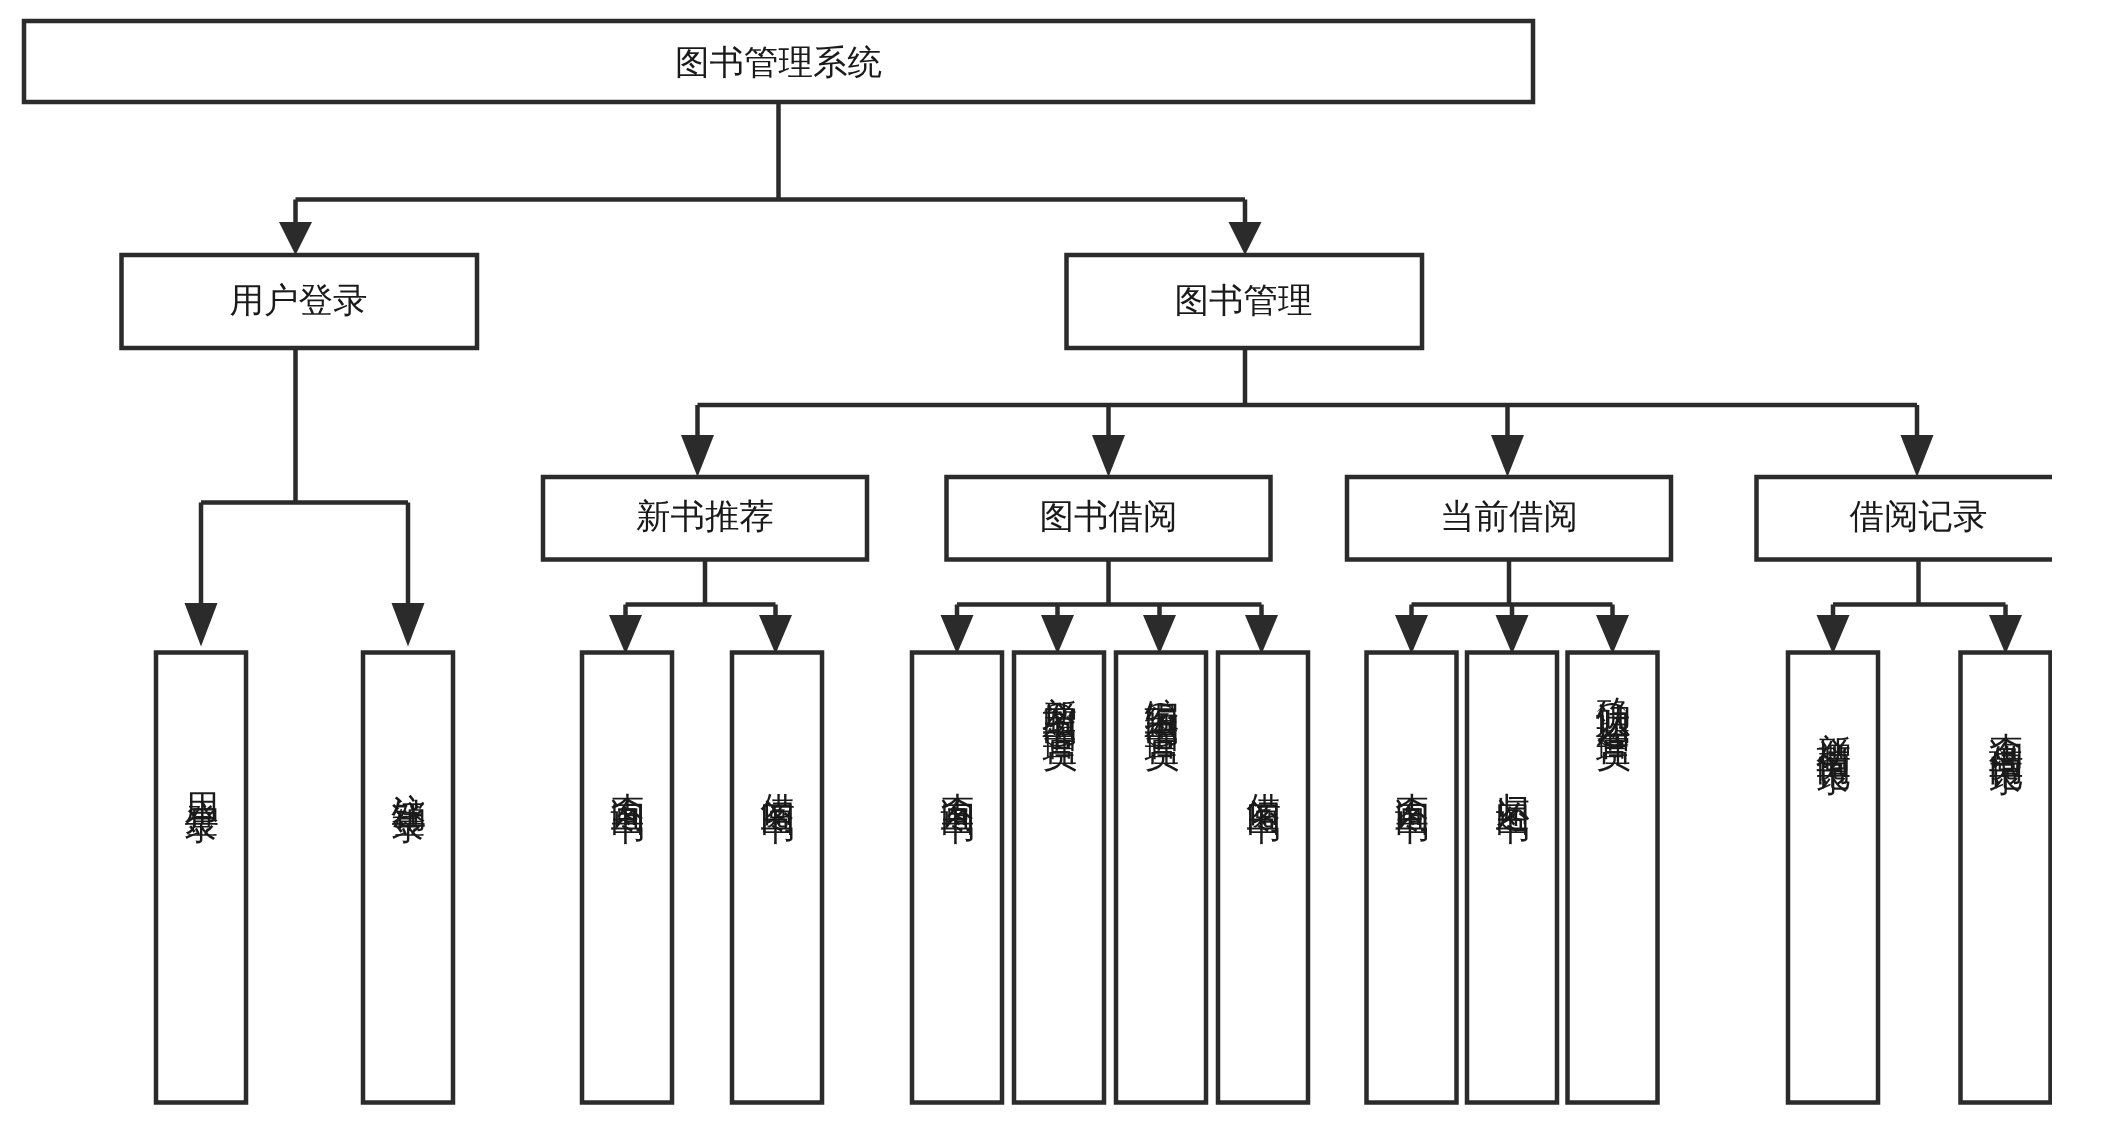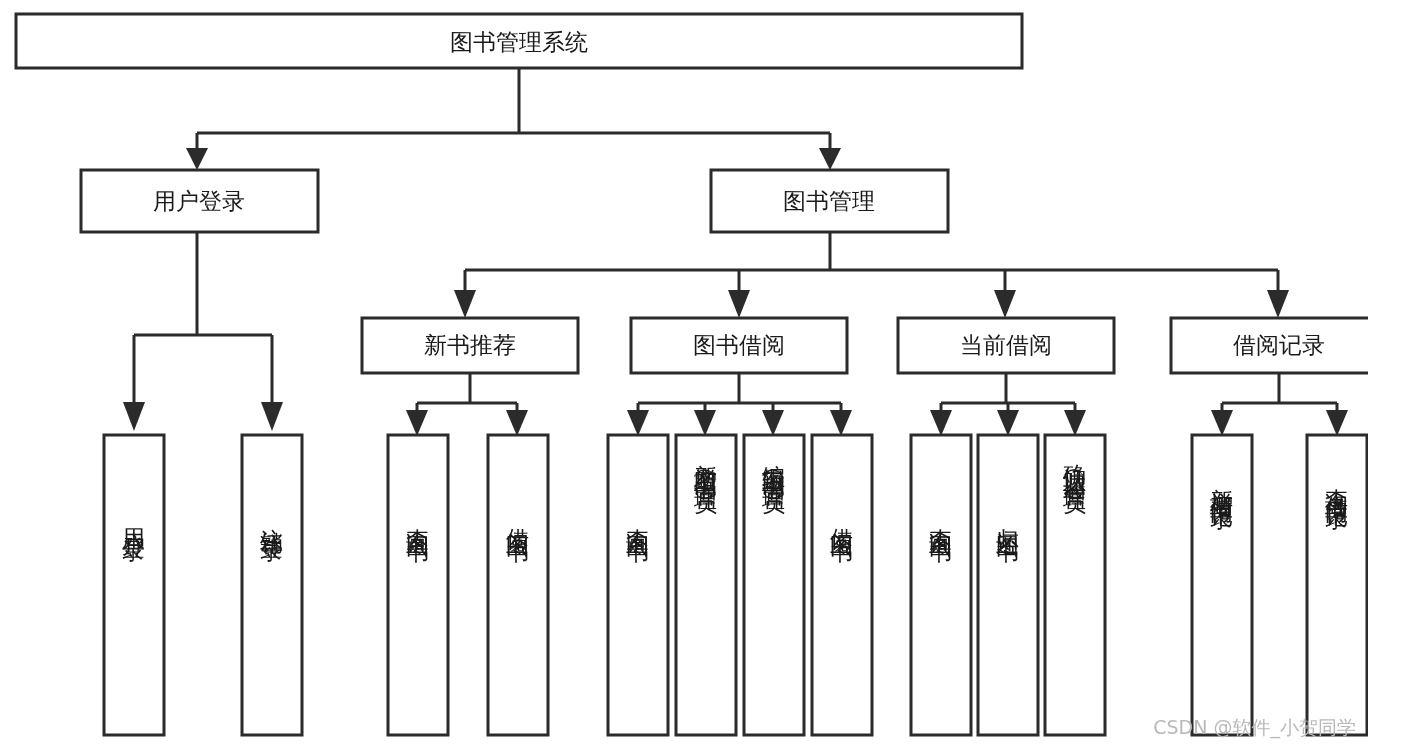--- a/index.html
+++ b/index.html
@@ -228,15 +228,14 @@
       <text class="node-label-v" x="1222" y="470" text-anchor="start">新增借阅记录</text>
     </g>
 
     <g>
       <rect class="node-box" x="1307" y="435" width="60" height="300"></rect>
       <text class="node-label-v" x="1337" y="470" text-anchor="start">查询借阅记录</text>
     </g>
 
   </svg>
 
-  <div class="watermark">CSDN @软件_小贺同学</div>
 
 </div>
 
 </body></html>

